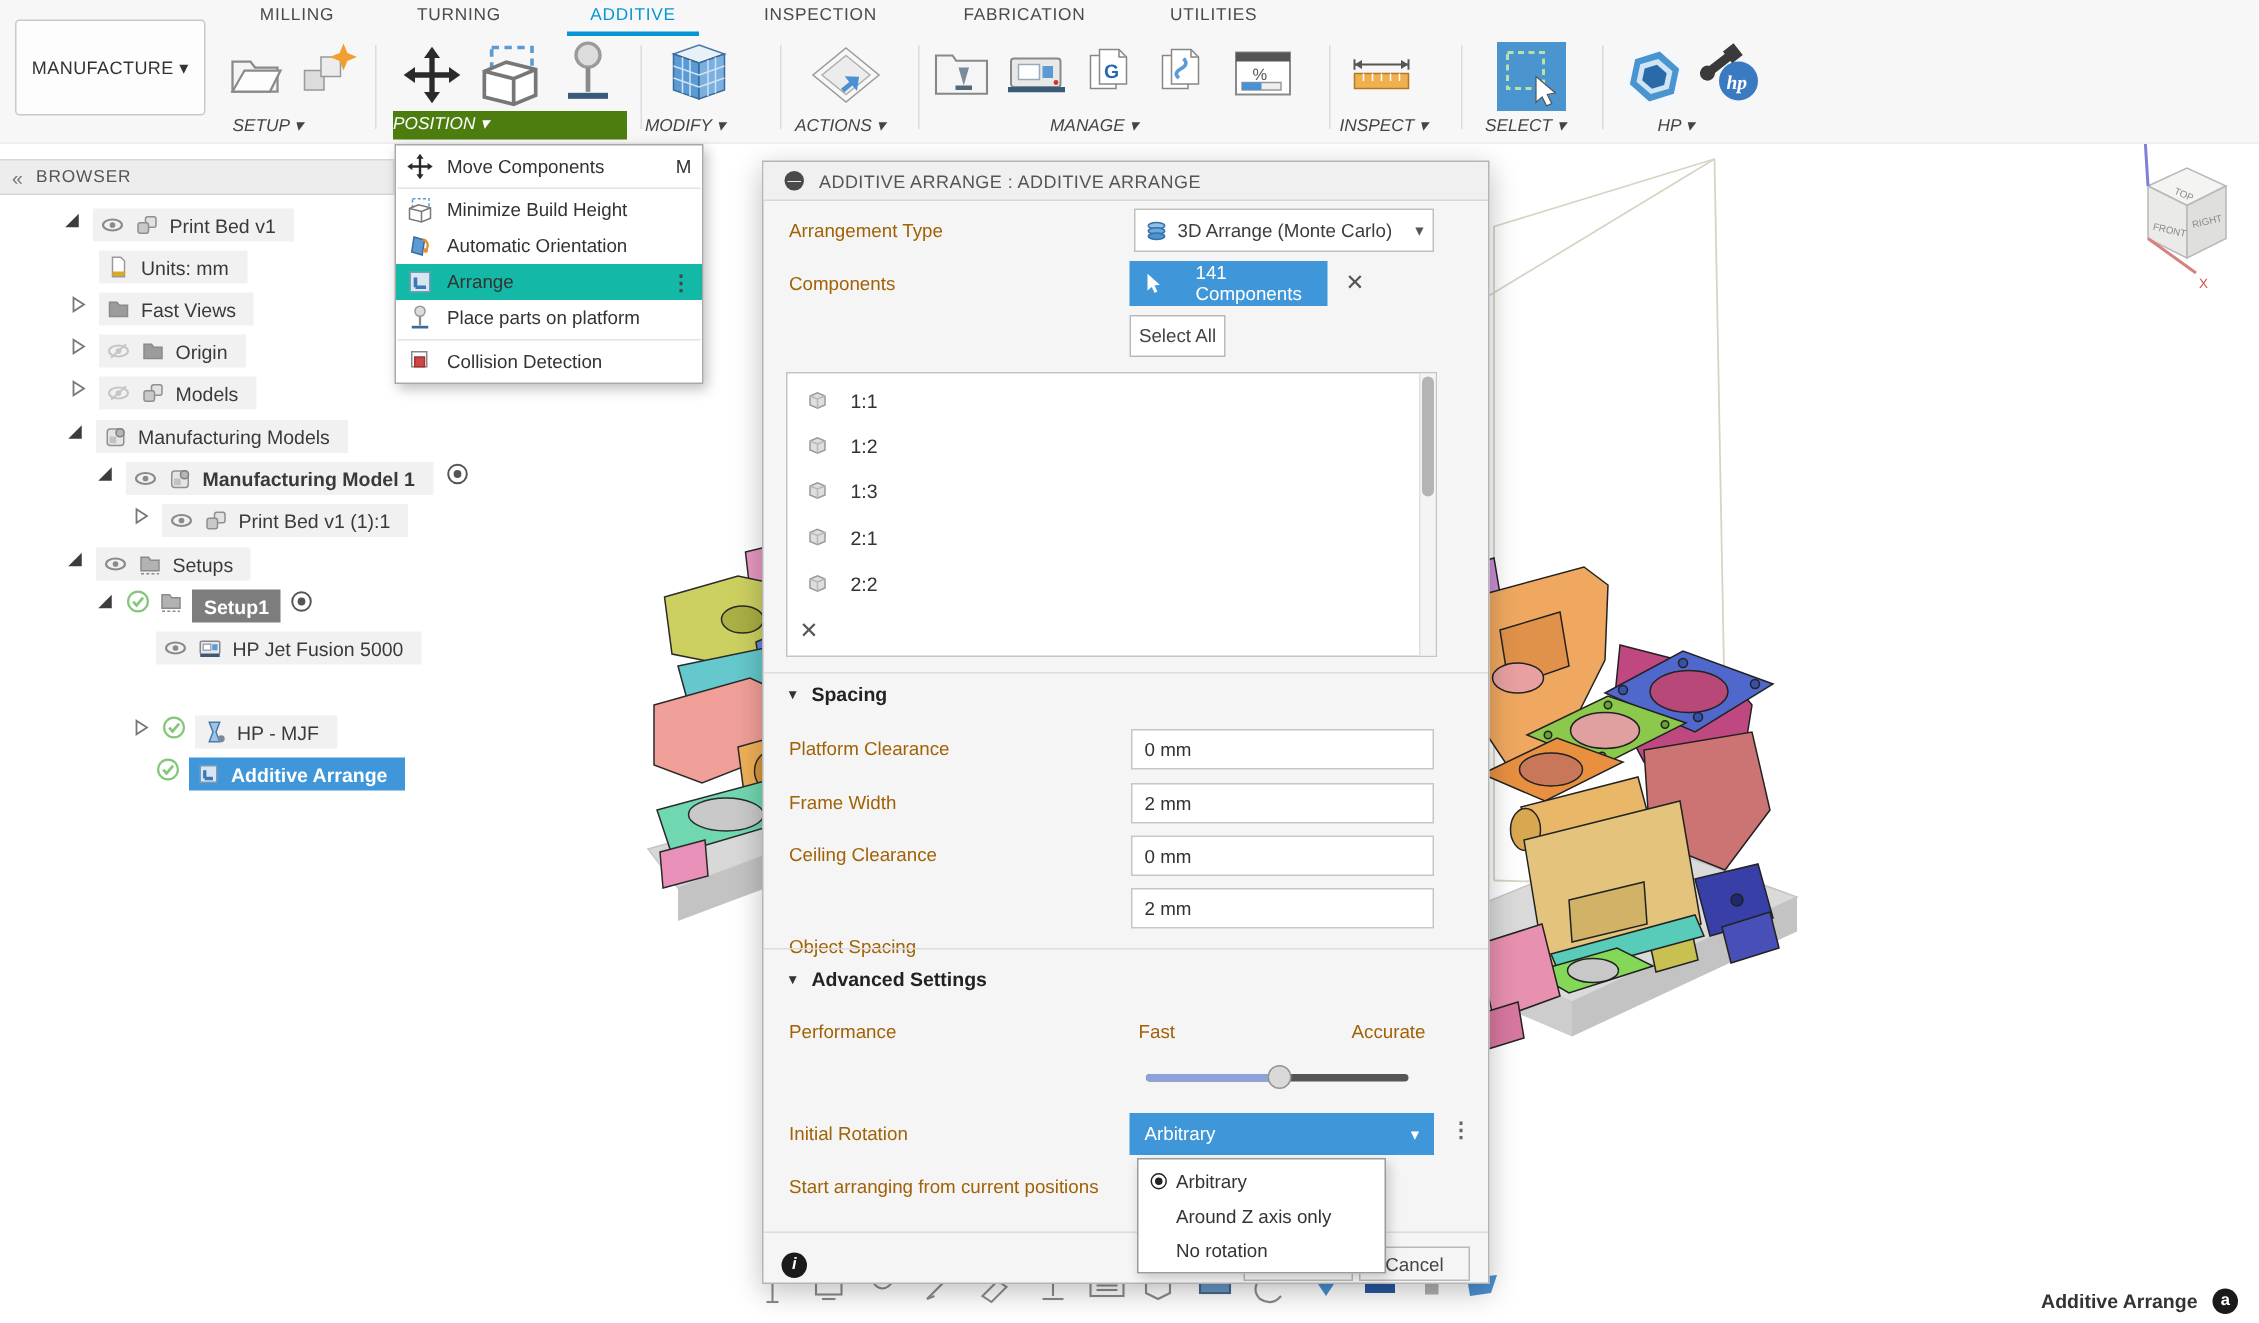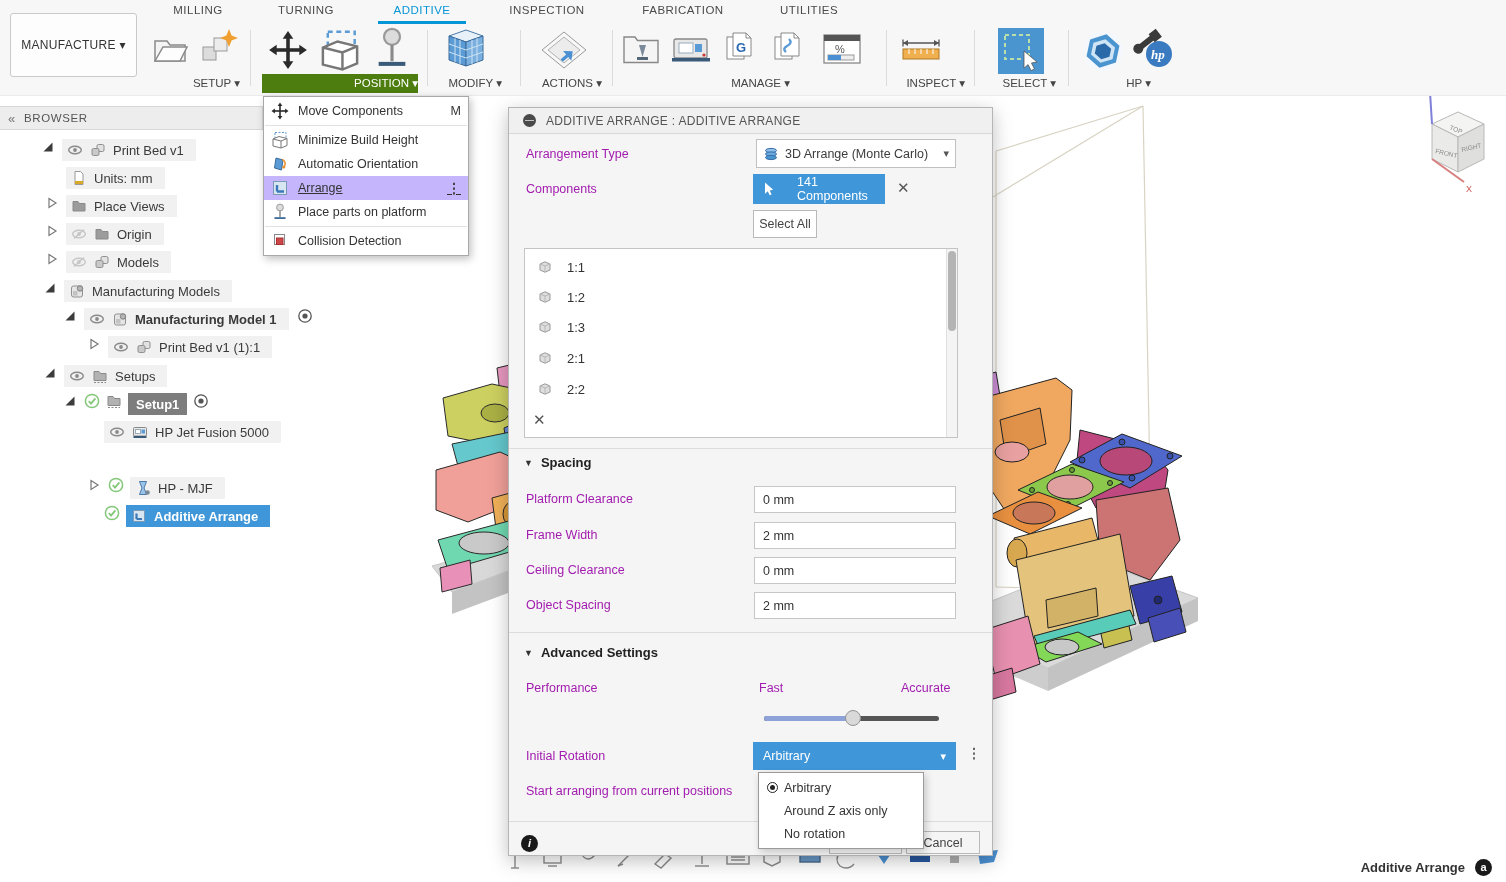--- a/index.html
+++ b/index.html
@@ -12,32 +12,32 @@
   .wsbtn { position:absolute; left:10px; top:13px; width:127px; height:64px;
     background:#fdfdfd; border:1px solid #c9c9c9; border-radius:3px;
     display:flex; align-items:center; justify-content:center;
     font-size:12px; color:#333; letter-spacing:.3px; cursor:pointer; }
   .tab { position:absolute; top:4px; font-size:11.5px; color:#4a4a4a;
     letter-spacing:.5px; text-align:center; cursor:pointer; }
   .tab.active { color:#0696d7; }
   .tab-underline { position:absolute; top:21px; height:3px; background:#0696d7; }
   .tdiv { position:absolute; top:30px; height:56px; width:1px; background:#dcdcdc; }
   .grp-label { position:absolute; top:76px; font-size:11.5px; color:#444;
-    text-align:right; cursor:pointer; }
+    text-align:left; cursor:pointer;font-style:italic; }
   .grp-label.blue { top:74px; height:19px; line-height:19px; background:#4d7c0f;
     color:#fff; }
   .ticon { position:absolute; cursor:pointer; }
 
   
   #pos-menu { position:absolute; left:263px; top:96px; width:206px;
     background:#fff; border:1px solid #a8a8a8; box-shadow:2px 3px 8px rgba(0,0,0,.25);
     z-index:60; padding:2px 0; }
   .pm-item { height:24px; display:flex; align-items:center; padding:0 7px;
     font-size:12.5px; color:#333; cursor:pointer; }
-  .pm-item.hl { background:#c4b5fd;text-decoration:underline; }
+  .pm-item.hl { background:#14b8a6; }
   .pm-ic { width:18px; height:18px; margin-right:9px; flex:none; }
   .pm-short { margin-left:auto; color:#333; }
   .pm-dots { margin-left:auto; color:#444; font-size:14px; font-weight:bold; }
   .pm-sep { height:1px; background:#e2e2e2; margin:2px 1px; }
 
   
   #browser { position:absolute; left:0; top:106px; width:263px; z-index:20; }
   #browser-header { height:24px; background:#ededed; border:1px solid #d7d7d7;
     border-left:none; display:flex; align-items:center; font-size:11.5px;
     color:#555; letter-spacing:.6px; }
@@ -60,21 +60,21 @@
   #dialog { position:absolute; left:508px; top:107px; width:485px; height:749px;
     background:#f5f5f5; border:1px solid #b5b5b5; box-shadow:0 5px 18px rgba(0,0,0,.25);
     z-index:30; font-size:12.5px; color:#3c3c3c; }
   #dlg-header { position:absolute; left:0; top:0; width:100%; height:26px;
     background:#f0f0f0; border-bottom:1px solid #d8d8d8; display:flex;
     align-items:center; cursor:move; }
   .dlg-grip { width:13px; height:13px; border-radius:50%; background:#4a4a4a;
     color:#fff; font-size:9px; line-height:12px; text-align:center;
     margin:0 10px 0 14px; cursor:pointer; }
   #dlg-title { font-size:12px; color:#555; letter-spacing:.3px; }
-  .dlbl { position:absolute; left:17px; font-size:12.5px; color:#a21caf; }
+  .dlbl { position:absolute; left:17px; font-size:12.5px; color:#a16207; }
   .dinput { position:absolute; left:245px; width:202px; height:27px;
     border:1px solid #c6c6c6; background:#fff; font-family:"Liberation Sans",sans-serif;
     font-size:12.5px; color:#333; padding-left:8px; }
   .ddrop { position:absolute; left:247px; top:31px; width:200px; height:29px;
     background:#fff; border:1px solid #c0c0c0; display:flex; align-items:center;
     padding:0 6px; gap:6px; cursor:pointer; }
   .ddrop .car { margin-left:auto; color:#555; font-size:11px; }
   .chip { position:absolute; left:244px; top:66px; width:132px; height:30px;
     background:#3f96d8; display:flex; align-items:center; padding:0 8px; gap:20px;
     color:#fff; cursor:pointer; }
@@ -621,21 +621,21 @@
     </div>
 
     <div class="trow" style="left:44px;top:65px">
       <svg class="ti gap">
           <use href="#i-col"></use>
         </svg>
       <span class="pill">
           <svg class="ti">
             <use href="#i-folder"></use>
           </svg>
-        <span class="tl">Place Views</span>
+        <span class="tl">Fast Views</span>
         </span>
     </div>
 
     <div class="trow" style="left:44px;top:93px">
       <svg class="ti gap">
           <use href="#i-col"></use>
         </svg>
       <span class="pill">
           <svg class="ti">
             <use href="#i-eyeoff"></use>
@@ -851,21 +851,21 @@
     <span class="tri">▼</span>
     <span class="st">Spacing</span>
   </div>
 
   <div class="dlbl" style="top:384px">Platform Clearance</div>
   <input class="dinput" style="top: 378px;" value="0 mm">
   <div class="dlbl" style="top:420px">Frame Width</div>
   <input class="dinput" style="top: 414px;" value="2 mm">
   <div class="dlbl" style="top:455px">Ceiling Clearance</div>
   <input class="dinput" style="top: 449px;" value="0 mm">
-  <div class="dlbl" style="top:490px">Object Spacing</div>
+  <div class="dlbl" style="top:516px">Object Spacing</div>
   <input class="dinput" style="top: 484px;" value="2 mm">
 
   <div class="hr" style="top:524px"></div>
 
   <div class="sect" style="top:537px">
     <span class="tri">▼</span>
     <span class="st">Advanced Settings</span>
   </div>
 
   <div class="dlbl" style="top:573px">Performance</div>

